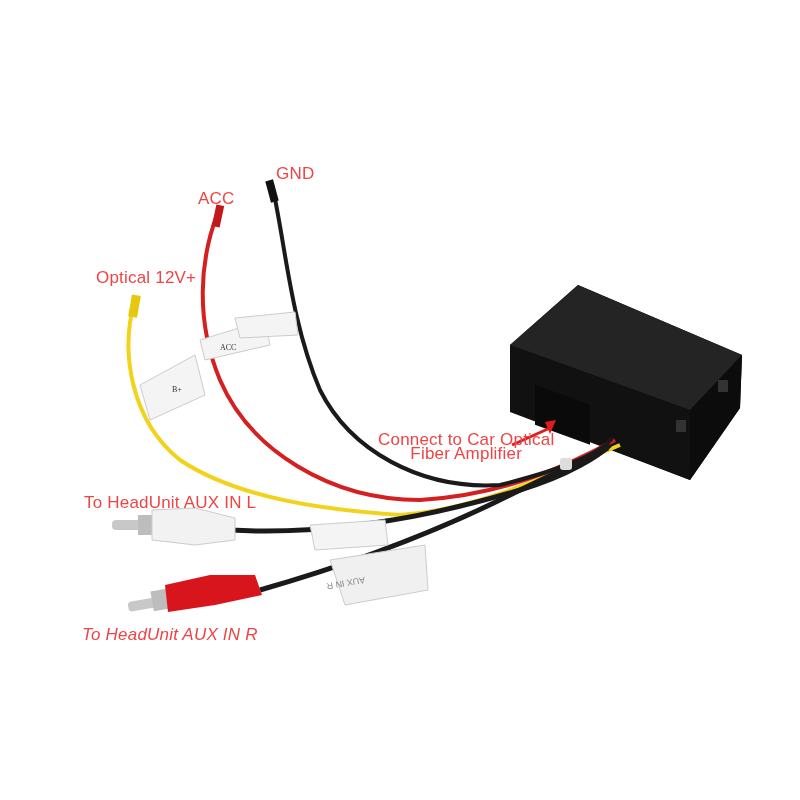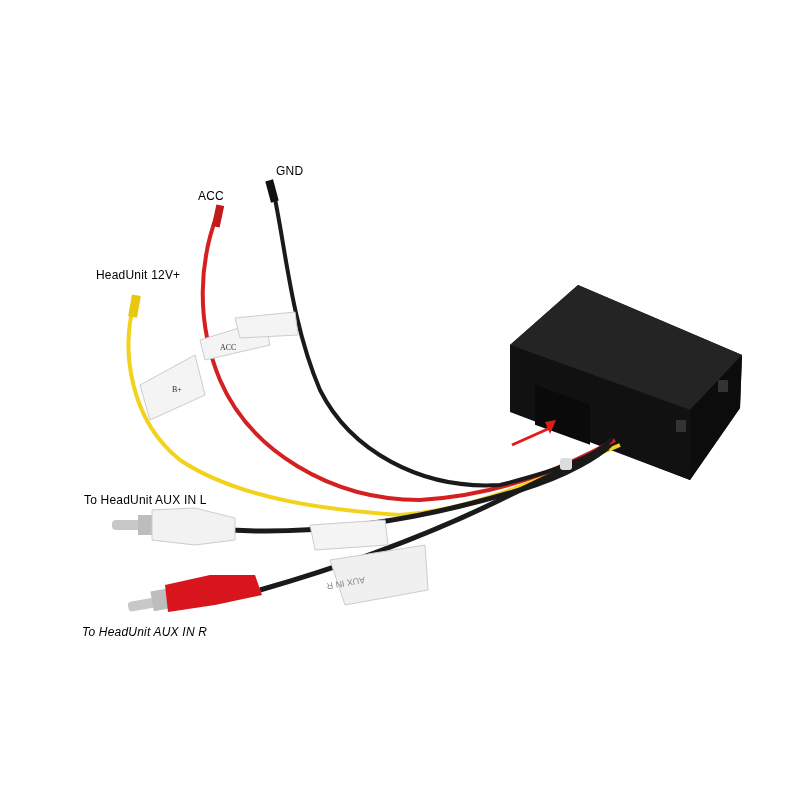--- a/index.html
+++ b/index.html
@@ -1,18 +1,18 @@
 <!DOCTYPE html>
 <html><head>
 <meta charset="utf-8">
 <style>
   html,body{margin:0;padding:0;background:#ffffff;}
   .canvas{position:relative;width:800px;height:800px;background:#ffffff;overflow:hidden;font-family:"Liberation Sans",sans-serif;}
   svg{position:absolute;left:0;top:0;}
-  .lbl{position:absolute;font-size:12px;color:#000000;white-space:nowrap;letter-spacing:0.2px;}
+  .lbl{position:absolute;font-size:17px;color:#ef4444;white-space:nowrap;letter-spacing:0.2px;}
   .lbl2{text-align:center;line-height:14px;}
 </style>
 </head>
 <body>
 
 <div class="canvas">
   <svg width="800" height="800" viewBox="0 0 800 800">
 
     <g>
       <polygon points="510,345 578,285 742,355 740,408 690,480 510,410" fill="#161616"></polygon>
@@ -63,16 +63,20 @@
     </g>
 
     <g>
       <line x1="512" y1="445" x2="550" y2="428" stroke="#e01b1b" stroke-width="3"></line>
       <polygon points="556,420 545,422 550,434" fill="#e01b1b"></polygon>
     </g>
   </svg>
 
   <div class="lbl" style="left:276px;top:164px;">GND</div>
   <div class="lbl" style="left:198px;top:189px;">ACC</div>
-  <div class="lbl" style="left:96px;top:268px;">HeadUnit 12V+</div>
+  <div class="lbl" style="left:96px;top:268px;">Optical 12V+</div>
+  <div class="lbl lbl2" style="left:378px;top:433px;">
+    <div>Connect to Car Optical</div>
+    <div>Fiber Amplifier</div>
+  </div>
   <div class="lbl" style="left:84px;top:493px;text-align:center;">To HeadUnit AUX IN L</div>
   <div class="lbl" style="left:82px;top:625px;font-style:italic;">To HeadUnit AUX IN R</div>
 </div>
 
 </body></html>

